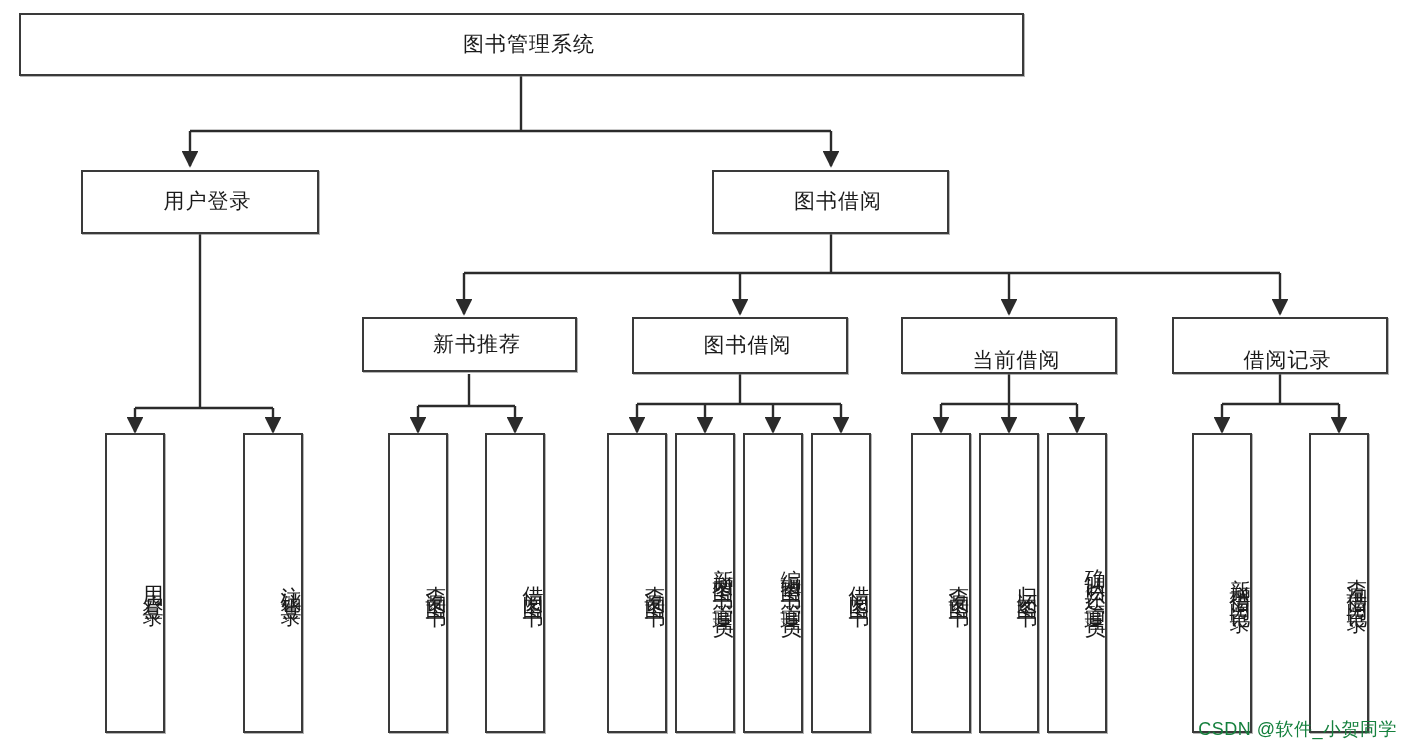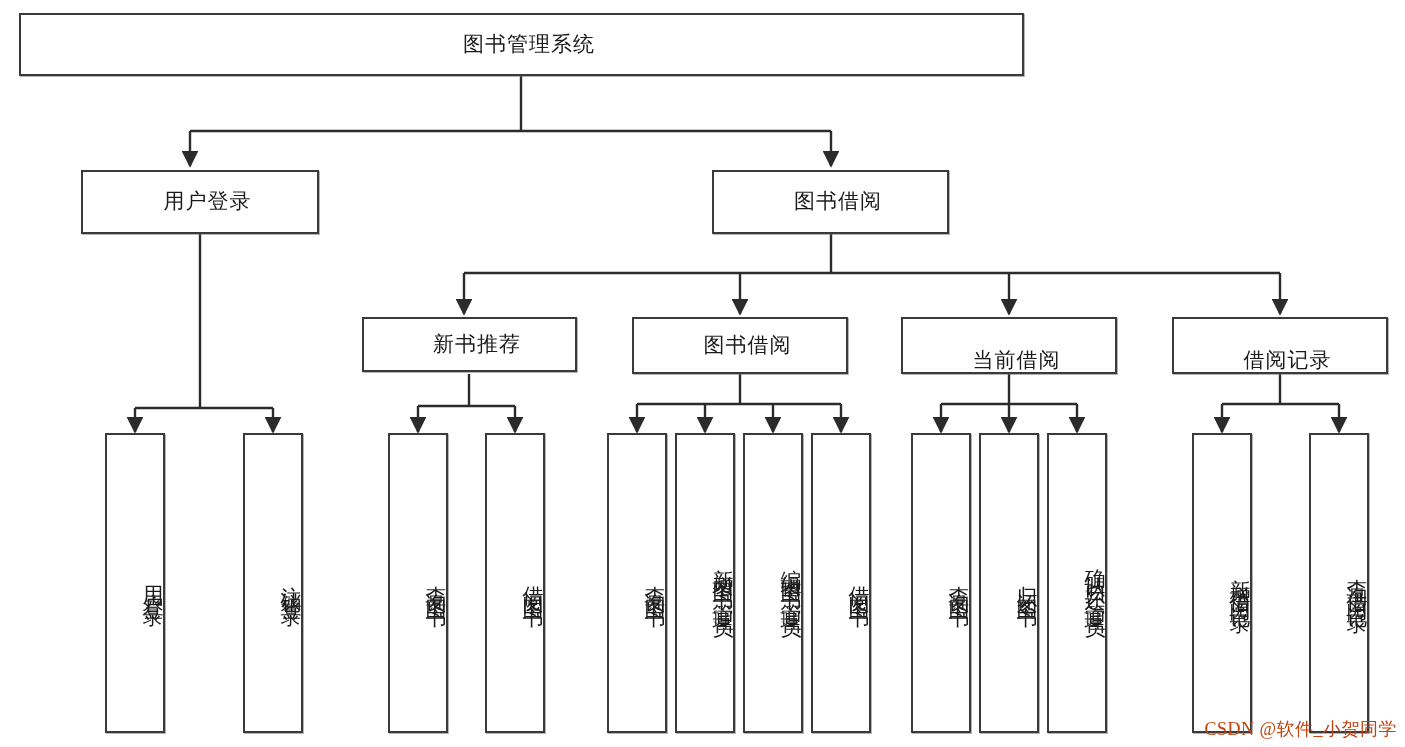--- a/index.html
+++ b/index.html
@@ -56,25 +56,25 @@
   .node.vertical .vlabel {
     writing-mode: vertical-rl;
     text-orientation: upright;
     white-space: nowrap;
   }
   #watermark {
     position: absolute;
     right: 8px;
     bottom: 6px;
     font-size: 18px;
-    color: #c2410c;
+    color: #15803d;
     letter-spacing: 0.5px;
     z-index: 5;
     white-space: nowrap;
-    font-family: Liberation Serif, serif;
+    font-family: Liberation Sans, sans-serif;
   }
 </style>
 </head>
 <body>
 
 <div id="diagram-root">
 
   <svg id="edge-layer" viewBox="0 0 1405 747" xmlns="http://www.w3.org/2000/svg">
     <defs>
       <marker id="arrow" viewBox="0 0 10 10" refX="9" refY="5" markerWidth="7" markerHeight="7" orient="auto-start-reverse">

